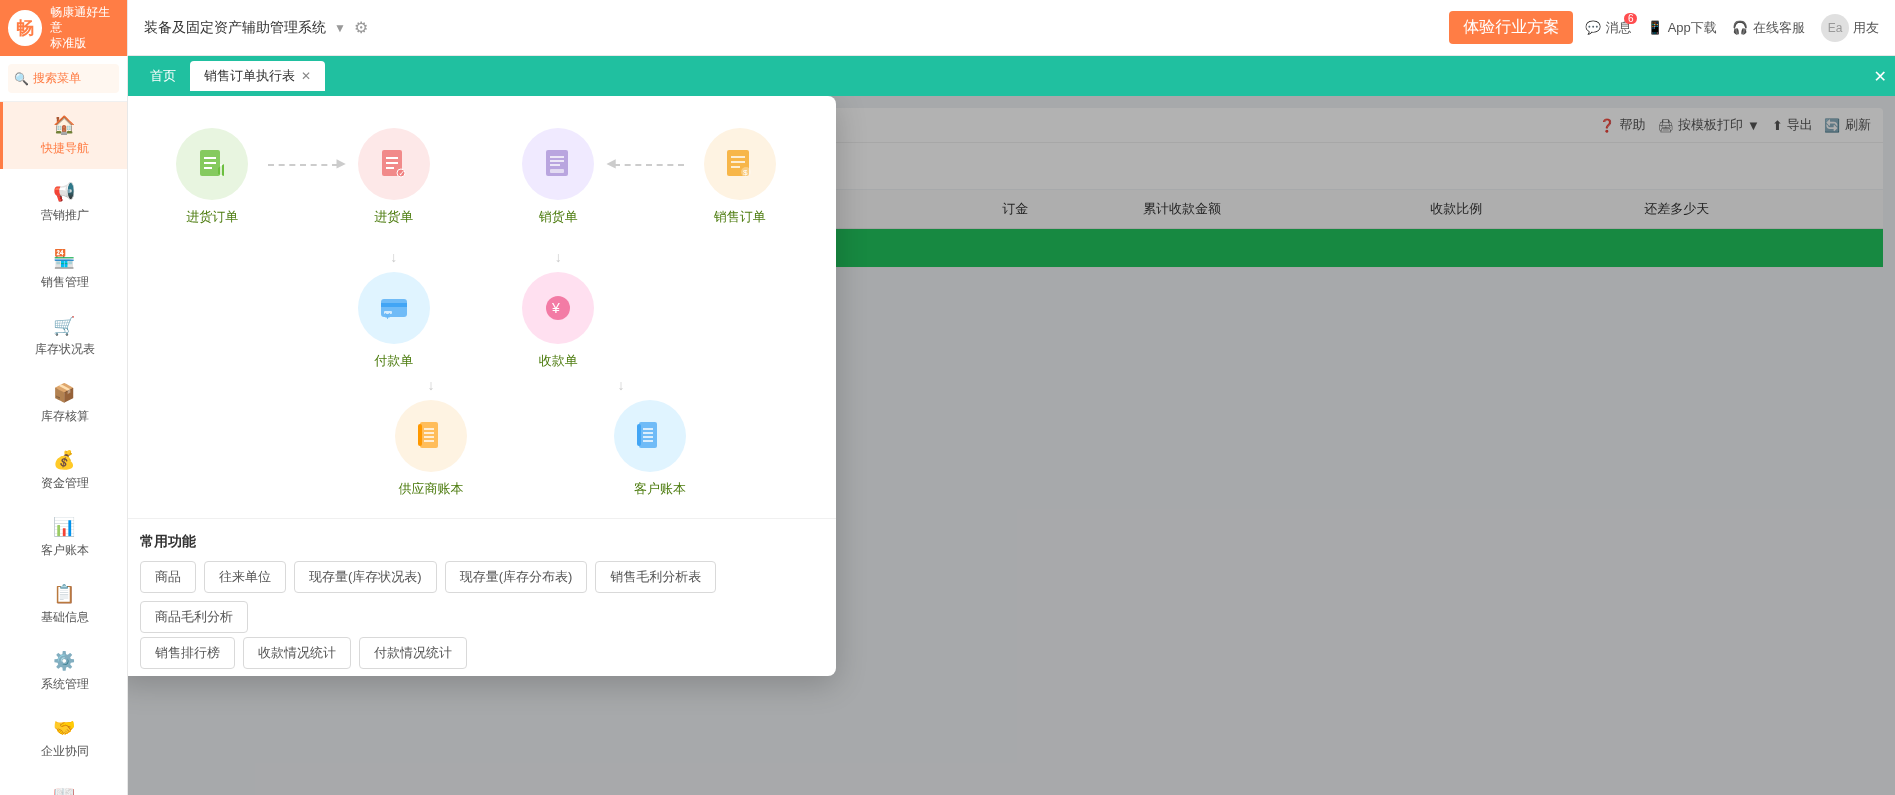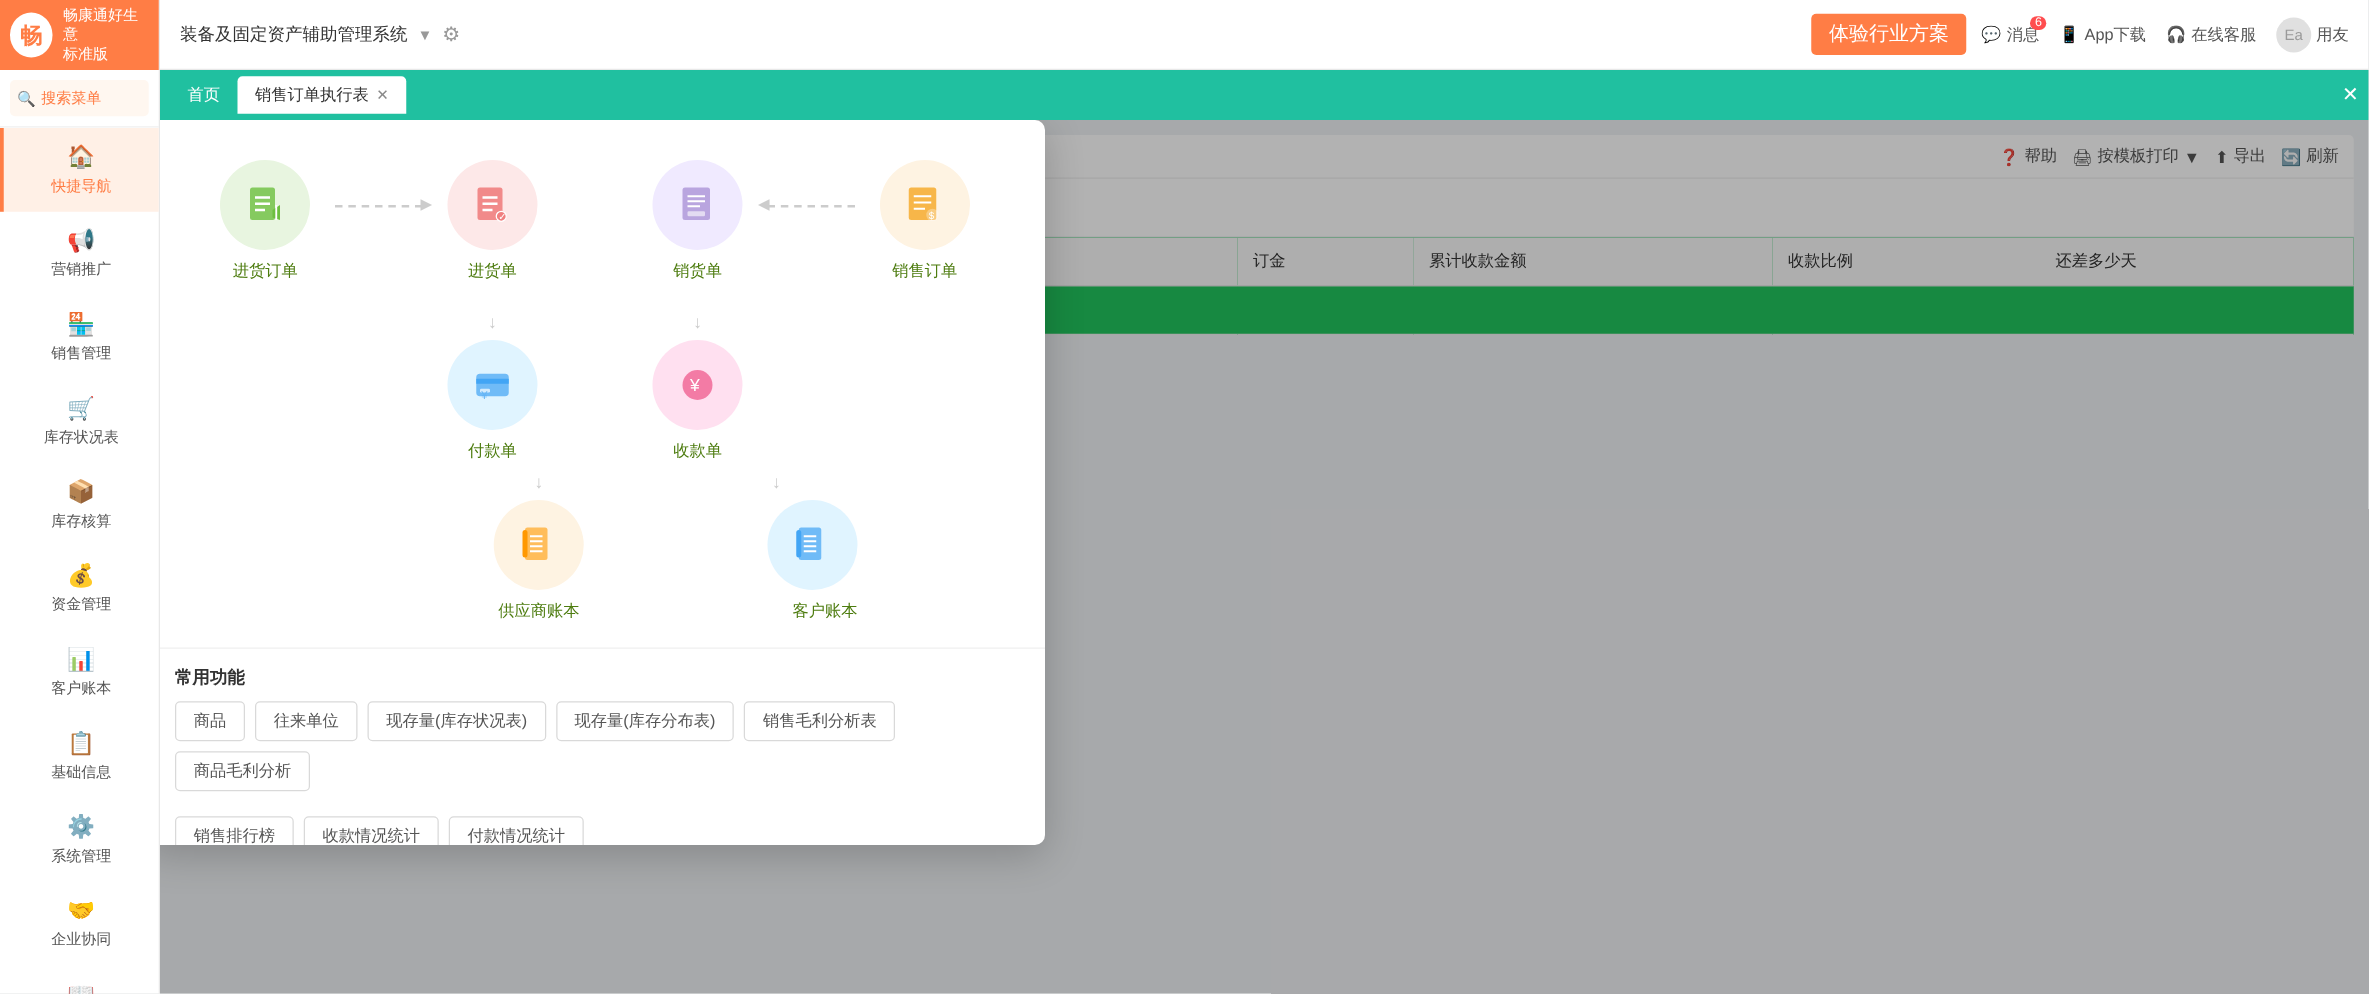--- a/index.html
+++ b/index.html
@@ -424,21 +424,21 @@
           <div class="common-section">
             <div class="common-title">常用功能</div>
             <div class="common-btns">
               <button class="common-btn">商品</button>
               <button class="common-btn">往来单位</button>
               <button class="common-btn">现存量(库存状况表)</button>
               <button class="common-btn">现存量(库存分布表)</button>
               <button class="common-btn">销售毛利分析表</button>
               <button class="common-btn">商品毛利分析</button>
             </div>
-            <div class="common-btns" style="margin-top:20px;">
+            <div class="common-btns" style="margin-top:4px;">
               <button class="common-btn">销售排行榜</button>
               <button class="common-btn">收款情况统计</button>
               <button class="common-btn">付款情况统计</button>
             </div>
           </div>
 
         </div>
       </div>
     </div>
   </div>

